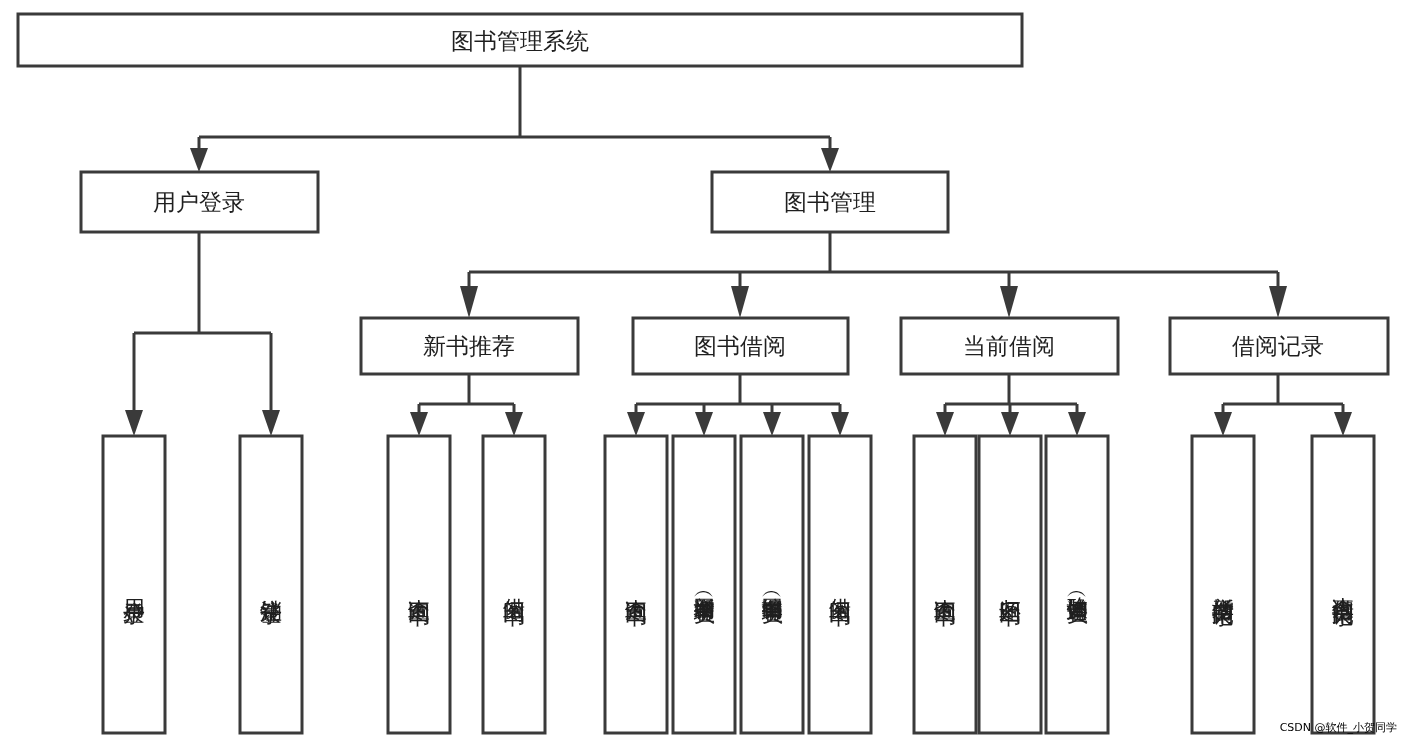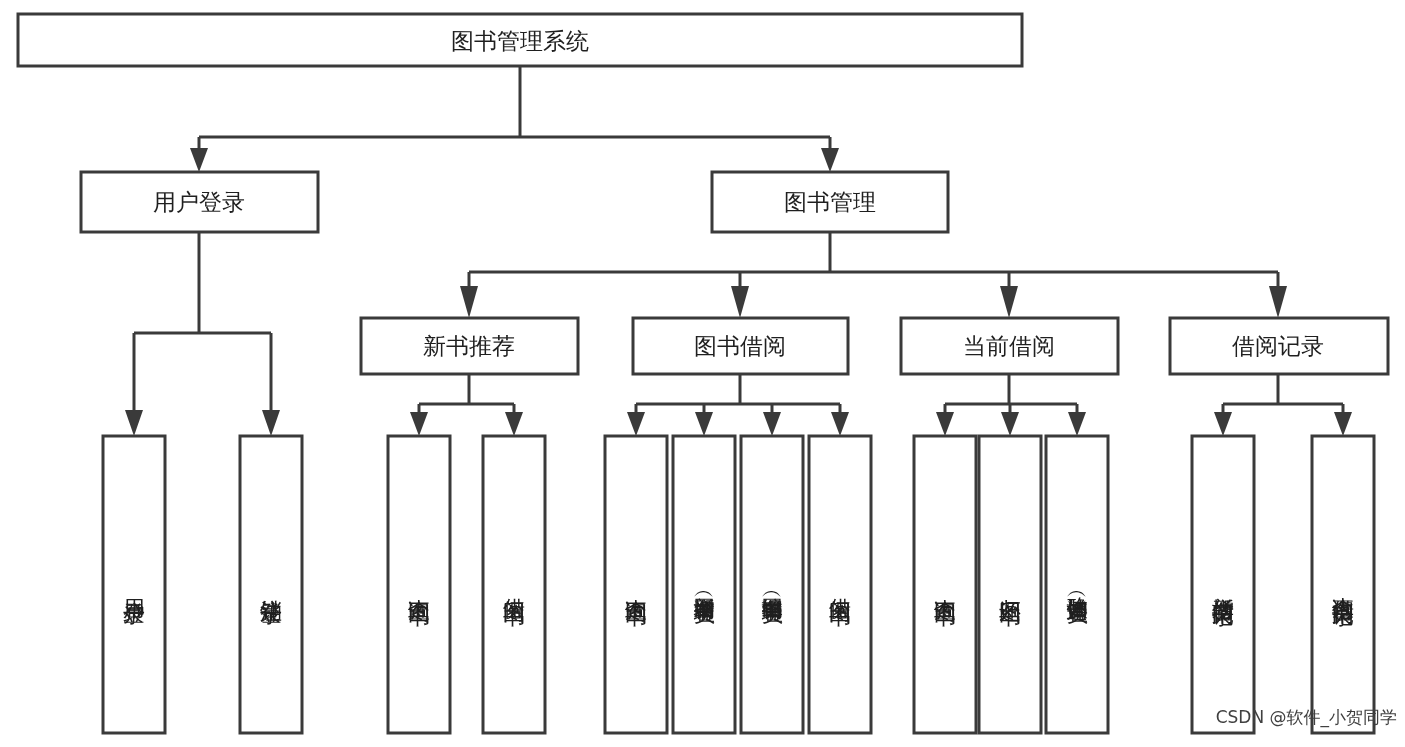--- a/index.html
+++ b/index.html
@@ -58,24 +58,24 @@
     font-size: 22px;
     line-height: 1.08;
     letter-spacing: 2px;
     color: #1f1f1f;
     white-space: nowrap;
     pointer-events: none;
   }
   #watermark {
     position: absolute;
     right: 8px;
-    bottom: 18px;
-    font-family: "DejaVu Sans", "Liberation Sans", sans-serif;
-    font-size: 17px;
-    color: #404040;
+    bottom: 12px;
+    font-family: "DejaVu Sans", "Liberation Sans", sans-serif;
+    font-size: 11px;
+    color: #000000;
     white-space: nowrap;
   }
 </style>
 </head>
 <body>
 
 <div id="diagram-root">
 
   <svg id="flow" viewBox="0 0 1405 747">
 

